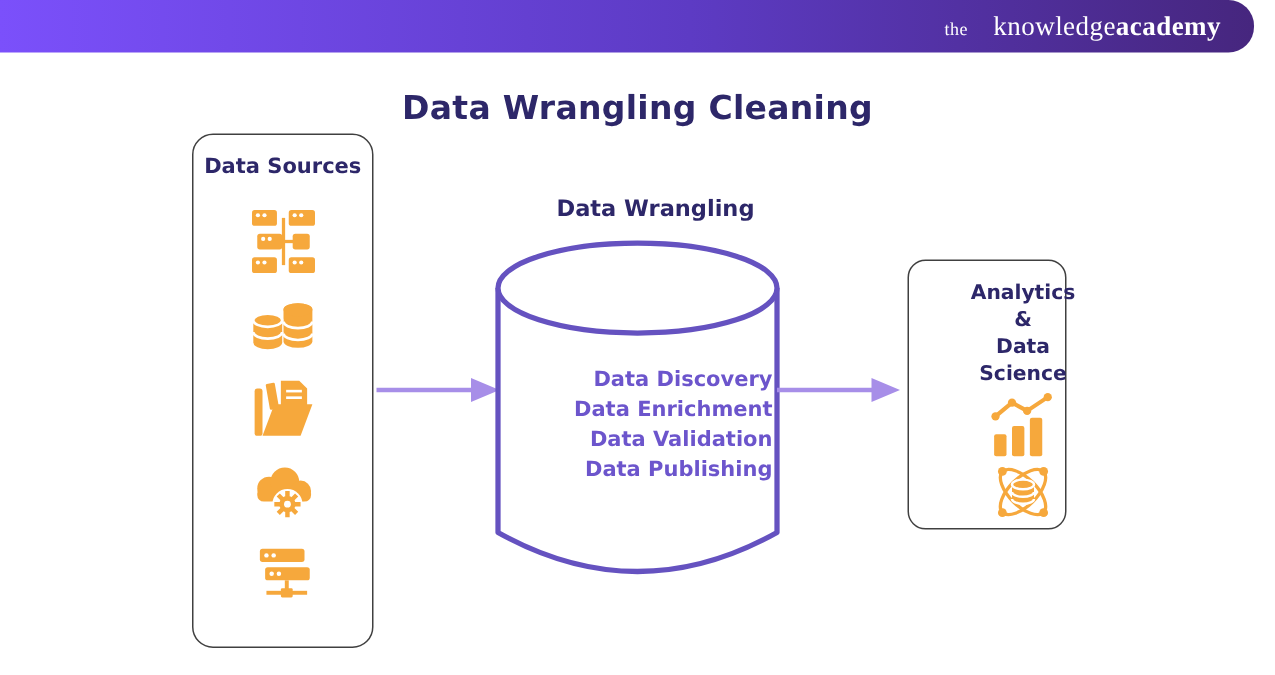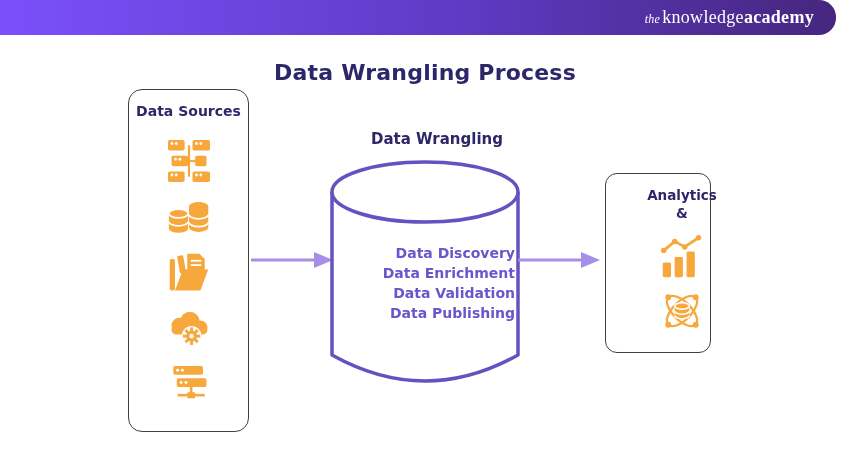--- a/index.html
+++ b/index.html
@@ -5,21 +5,21 @@
   * { margin:0; padding:0; box-sizing:border-box; }
   html,body { width:850px; height:450px; background:#ffffff; font-family:"DejaVu Sans", sans-serif; overflow:hidden; }
   .stage { position:relative; width:850px; height:450px; background:#fff; }
 
   
   .banner { position:absolute; left:0; top:10; width:836px; height:35px;
     background:linear-gradient(90deg,#7b50fb 0%,#5d3bc4 55%,#46267e 100%);
     border-radius:0 17px 17px 0; display:flex; align-items:center; justify-content:flex-end;
     padding-right:22px; }
   .logo { color:#fff; font-family:"Liberation Serif", serif; font-size:18px; letter-spacing:.3px; white-space:nowrap; }
-  .logo .the { font-style:italic; font-size:12px; margin-right:2px; }
+  .logo .the { font-size:12px; margin-right:17px; }
   .logo .academy { font-weight:700; }
 
   
   .page-title { position:absolute; left:0; top:60px; width:850px; text-align:center;
     font-size:22px; font-weight:700; color:#2d2769; letter-spacing:.2px; }
 
   
   .pbox { position:absolute; background:#fff; border:1px solid #404040; }
   .sources-box { left:128px; top:89px; width:121px; height:343px; border-radius:14px;
     display:flex; flex-direction:column; align-items:center; }
@@ -46,21 +46,21 @@
 </style>
 </head>
 <body>
 
 <div class="stage">
 
   <div class="banner">
     <div class="logo"><span class="the">the</span><span>knowledge</span><span class="academy">academy</span></div>
   </div>
 
-  <div class="page-title">Data Wrangling Process</div>
+  <div class="page-title">Data Wrangling Cleaning</div>
 
   <div class="pbox sources-box">
     <div class="box-label">Data Sources</div>
     <div class="src-icons">
 
       <svg class="icon42" viewBox="0 0 48 48">
         <g fill="#f6a83c">
           <line x1="24" y1="6" x2="24" y2="42" stroke="#f6a83c" stroke-width="2.5"></line>
           <line x1="14" y1="24" x2="34" y2="24" stroke="#f6a83c" stroke-width="2.5"></line>
           <rect x="0" y="0" width="19" height="12" rx="2"></rect>
@@ -167,20 +167,21 @@
   </div>
 
   <svg class="arrow" style="left:517px" width="84" height="24">
     <line x1="1" y1="12" x2="66" y2="12" stroke="#a78ee8" stroke-width="3"></line>
     <polygon points="64,4 83,12 64,20" fill="#a78ee8"></polygon>
   </svg>
 
   <div class="pbox analytics-box">
     <div class="box-label" style="font-size:13.5px">
       <div>Analytics &amp;</div>
+      <div>Data Science</div>
     </div>
     <div class="an-icons">
 
       <svg class="icon44" viewBox="0 0 48 48">
         <g fill="#f6a83c">
           <rect x="3" y="30" width="9" height="16" rx="1.5"></rect>
           <rect x="16" y="24" width="9" height="22" rx="1.5"></rect>
           <rect x="29" y="18" width="9" height="28" rx="1.5"></rect>
         </g>
         <polyline points="4,17 16,7 27,13 42,3" fill="none" stroke="#f6a83c" stroke-width="3" stroke-linecap="round" stroke-linejoin="round"></polyline>

